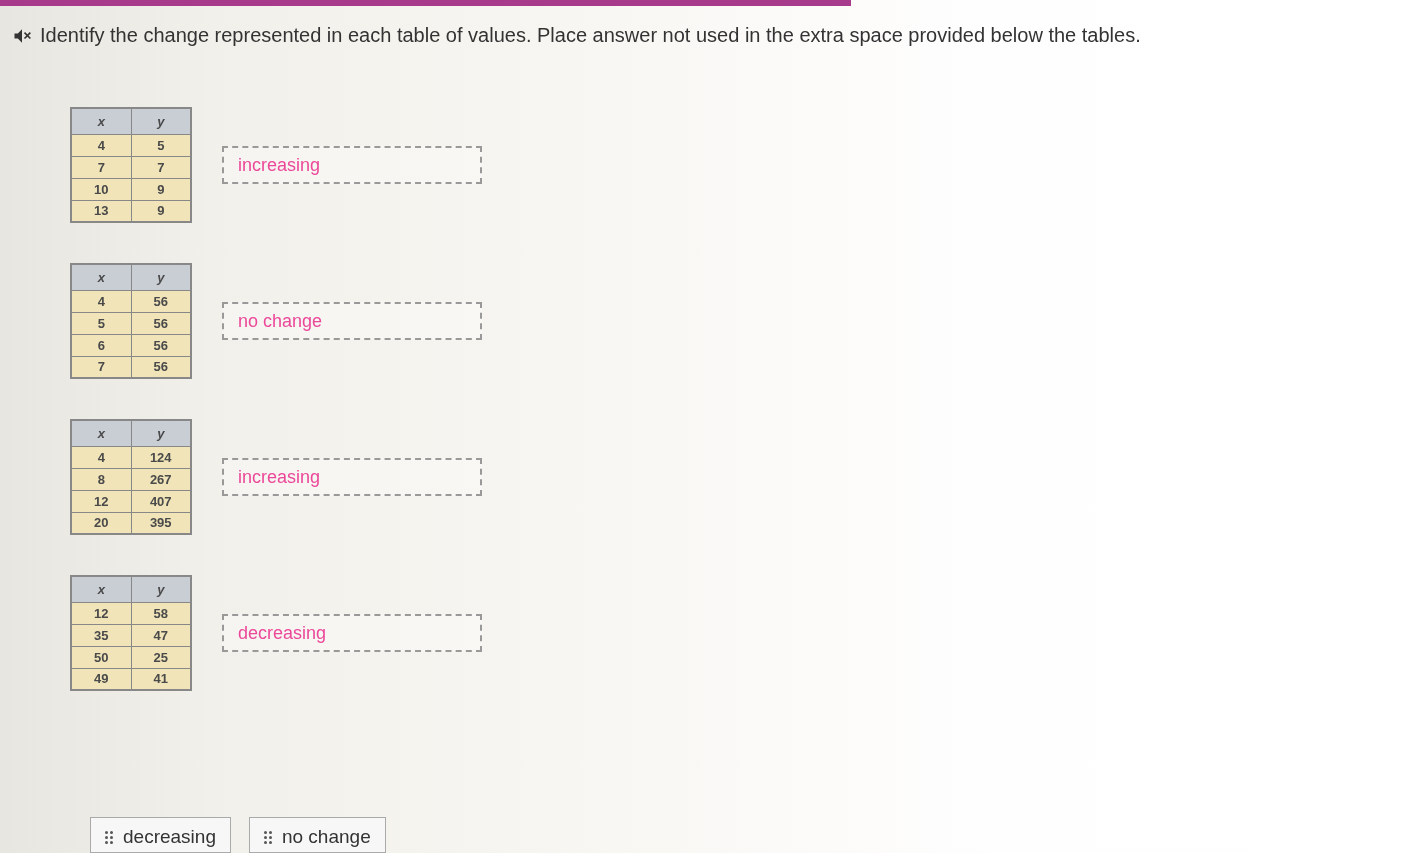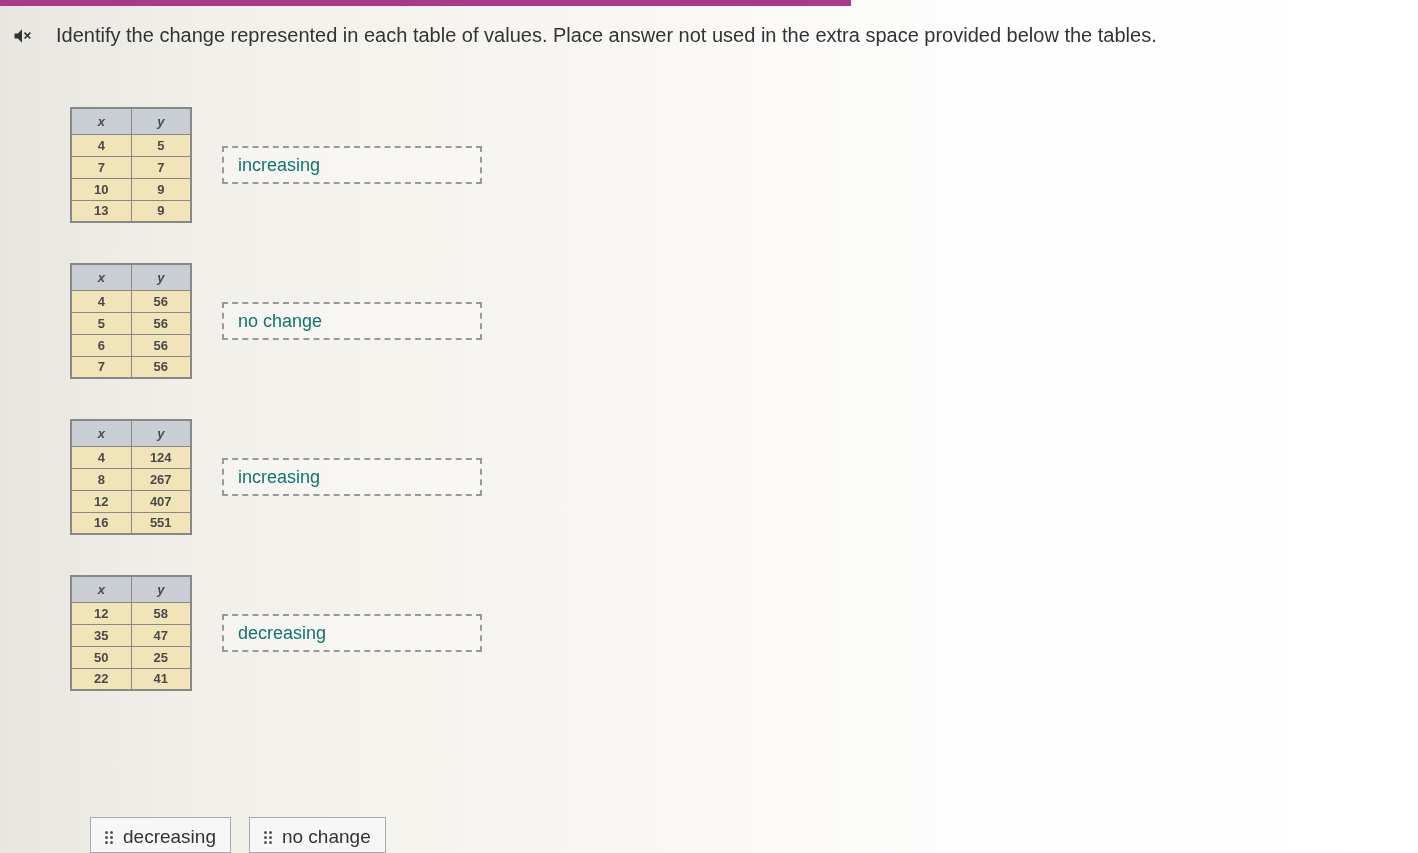--- a/index.html
+++ b/index.html
@@ -13,21 +13,21 @@
   }
   .top-bar {
     height: 6px;
     background: #a83a8c;
     width: 60%;
   }
   .prompt-row {
     display: flex;
     align-items: center;
     padding: 18px 12px 10px 12px;
-    gap: 24px;
+    gap: 8px;
   }
   .speaker-icon {
     width: 20px;
     height: 18px;
     display: inline-flex;
     align-items: center;
     justify-content: center;
     color: #333;
   }
   .prompt-text {
@@ -66,21 +66,21 @@
     background: #f0e4b8;
   }
   .drop-zone {
     border: 2px dashed #999;
     min-width: 260px;
     height: 38px;
     display: flex;
     align-items: center;
     padding: 0 14px;
     font-size: 18px;
-    color: #0f766e;
+    color: #ec4899;
     background: rgba(255,255,255,0.3);
   }
   .answer-bank {
     position: absolute;
     bottom: 0;
     left: 90px;
     display: flex;
     gap: 18px;
   }
   .answer-chip {
@@ -190,22 +190,22 @@
           </tr>
       <tr>
             <td>8</td>
             <td>267</td>
           </tr>
       <tr>
             <td>12</td>
             <td>407</td>
           </tr>
       <tr>
-            <td>16</td>
-            <td>551</td>
+            <td>20</td>
+            <td>395</td>
           </tr>
     </tbody>
       </table>
     <div class="drop-zone">increasing</div>
   </div>
 
   <div class="row-block">
     <table class="data-table">
       <tbody>
           <tr>
@@ -218,21 +218,21 @@
           </tr>
       <tr>
             <td>35</td>
             <td>47</td>
           </tr>
       <tr>
             <td>50</td>
             <td>25</td>
           </tr>
       <tr>
-            <td>22</td>
+            <td>49</td>
             <td>41</td>
           </tr>
     </tbody>
       </table>
     <div class="drop-zone">decreasing</div>
   </div>
 
 </div>
 
 <div class="answer-bank">

